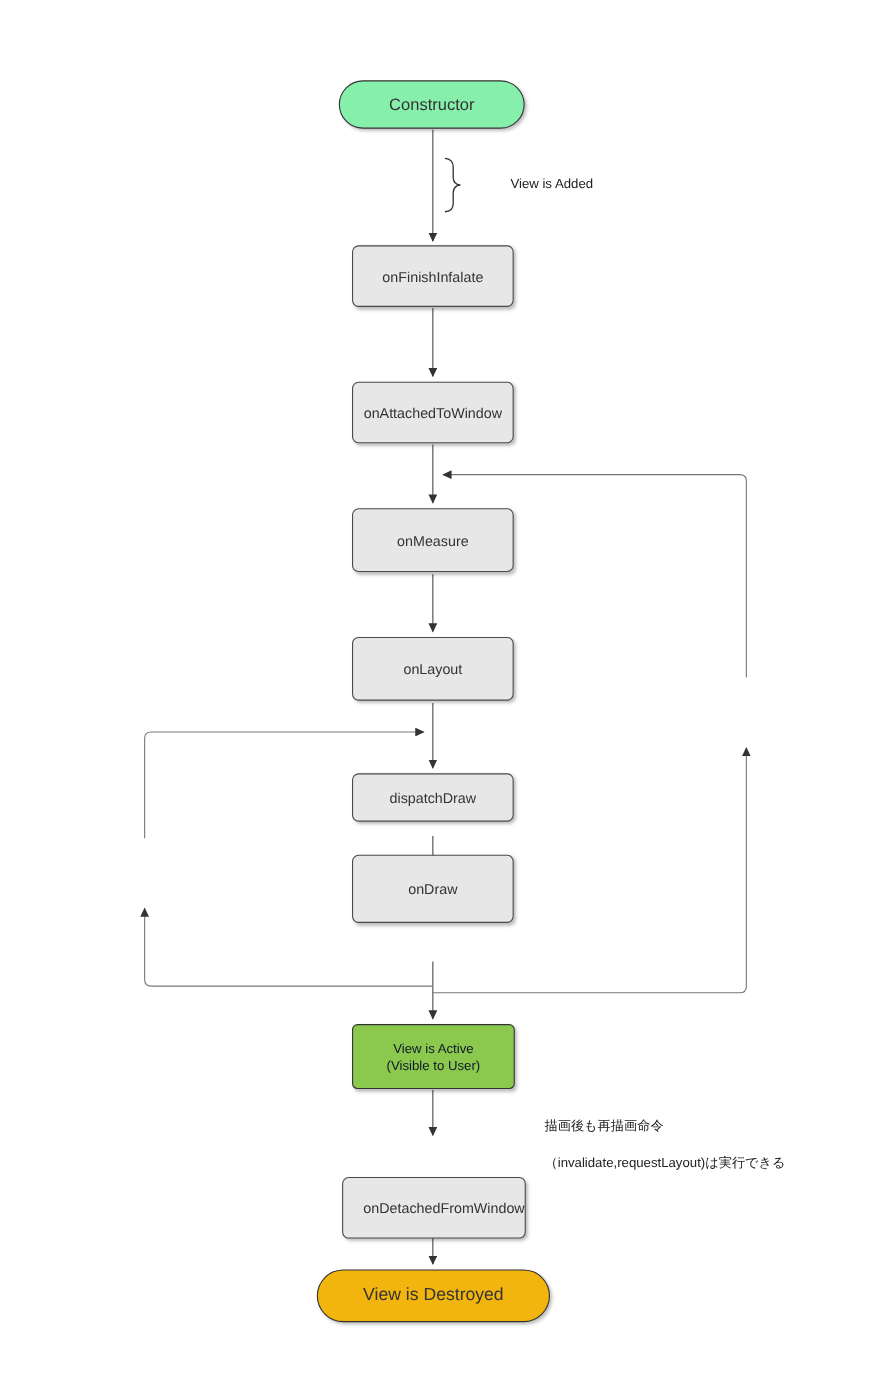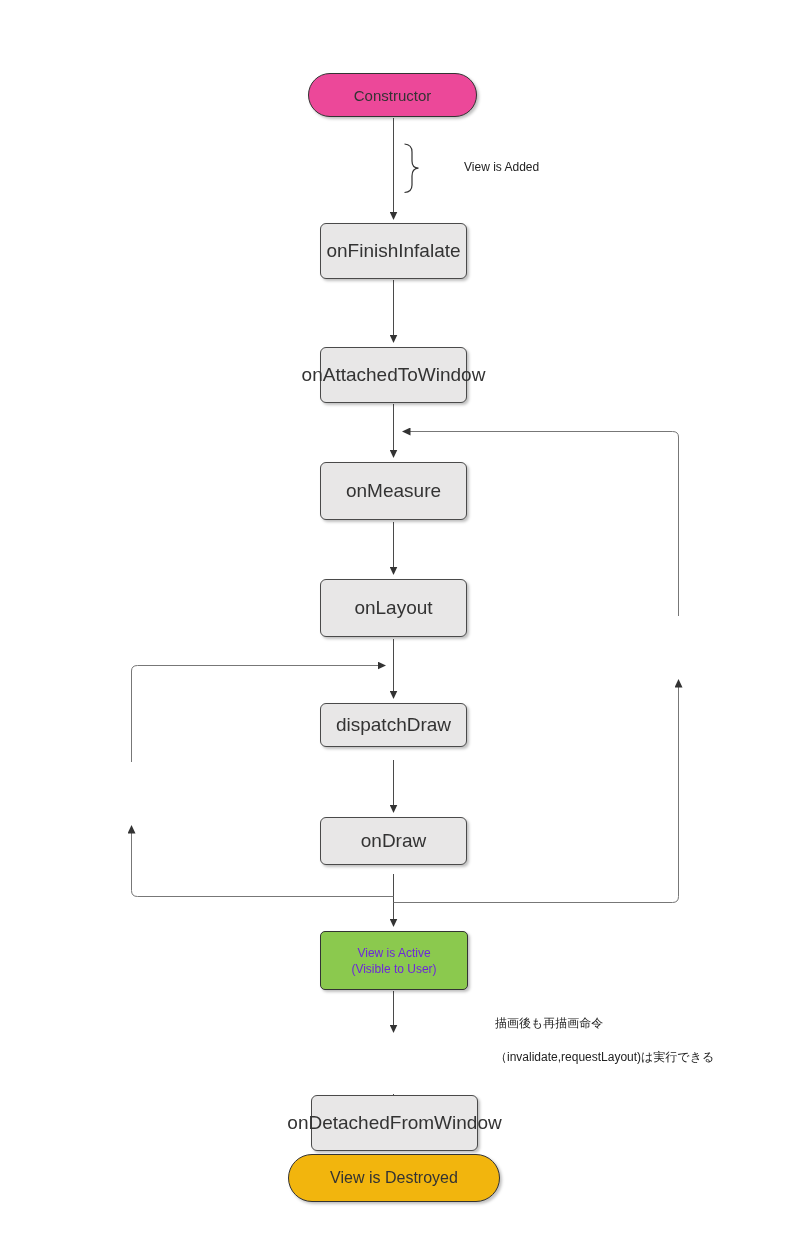--- a/index.html
+++ b/index.html
@@ -7,32 +7,32 @@
     position:relative;width:800px;height:1249px;background:#ffffff;overflow:hidden;
     font-family:"Liberation Sans","DejaVu Sans",sans-serif;color:#333;
   }
   .edges{position:absolute;left:0;top:0;width:800px;height:1249px;}
   .node{
     position:absolute;display:flex;align-items:center;justify-content:center;
     text-align:center;box-sizing:border-box;
   }
   .box{
     background:#e8e7e7;border:1px solid #4a4a4a;border-radius:6px;
-    font-size:19px;color:#333;
+    font-size:13px;color:#333;
     box-shadow:2px 2px 3px rgba(0,0,0,0.25);
   }
   .pill{
     border:1px solid #333;border-radius:24px;color:#333;
     box-shadow:2px 2px 3px rgba(0,0,0,0.25);
   }
-  .constructor{background:#ec4899;font-size:15px;}
+  .constructor{background:#86efac;font-size:15px;}
   .destroyed{background:#f2b50d;font-size:16px;}
   .active{
     background:#8bc94e;border:1px solid #333;border-radius:5px;
-    font-size:12px;line-height:16px;color:#6d28d9;
+    font-size:12px;line-height:16px;color:#0f172a;
     box-shadow:2px 2px 3px rgba(0,0,0,0.25);flex-direction:column;
   }
   .floating-label{position:absolute;font-size:12px;color:#222;white-space:nowrap;}
   .note{
     position:absolute;font-size:12px;line-height:17px;color:#222;white-space:pre-line;
   }
 </style>
 </head>
 <body>
 
@@ -84,35 +84,35 @@
   <div class="node box" style="left:320px;top:579px;width:147px;height:58px;">
     <span>onLayout</span>
   </div>
 
 
   <div class="node box" style="left:320px;top:703px;width:147px;height:44px;">
     <span>dispatchDraw</span>
   </div>
 
 
-  <div class="node box" style="left:320px;top:817px;width:147px;height:48px;">
+  <div class="node box" style="left:320px;top:777px;width:147px;height:62px;">
     <span>onDraw</span>
   </div>
 
   <div class="node active" style="left:320px;top:931px;width:148px;height:59px;">
     <span>View is Active</span>
     <span>(Visible to User)</span>
   </div>
 
   <div class="note" style="left:495px;top:998px;">
     <div>描画後も再描画命令</div>
     <div>（invalidate,requestLayout)は実行できる</div>
   </div>
 
-  <div class="node box" style="left:311px;top:1095px;width:167px;height:56px;">
+  <div class="node box" style="left:311px;top:1070px;width:167px;height:56px;justify-content:flex-end;">
     <span>onDetachedFromWindow</span>
   </div>
 
   <div class="node pill destroyed" style="left:288px;top:1154px;width:212px;height:48px;">
     <span>View is Destroyed</span>
   </div>
 
 </div>
 
 </body></html>

